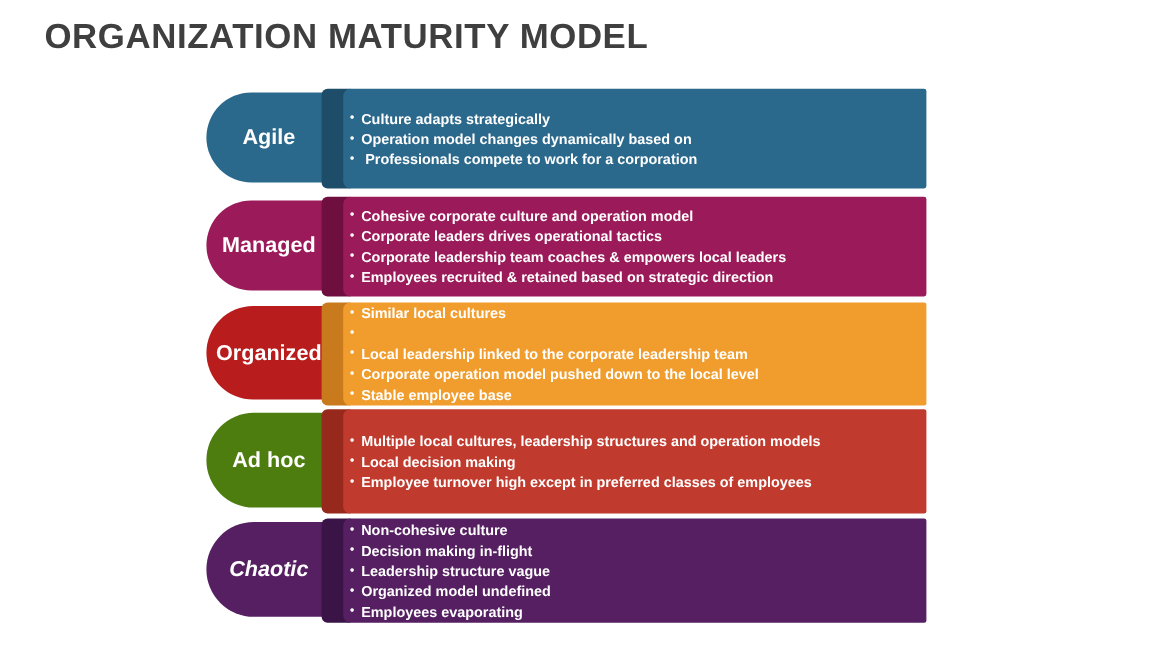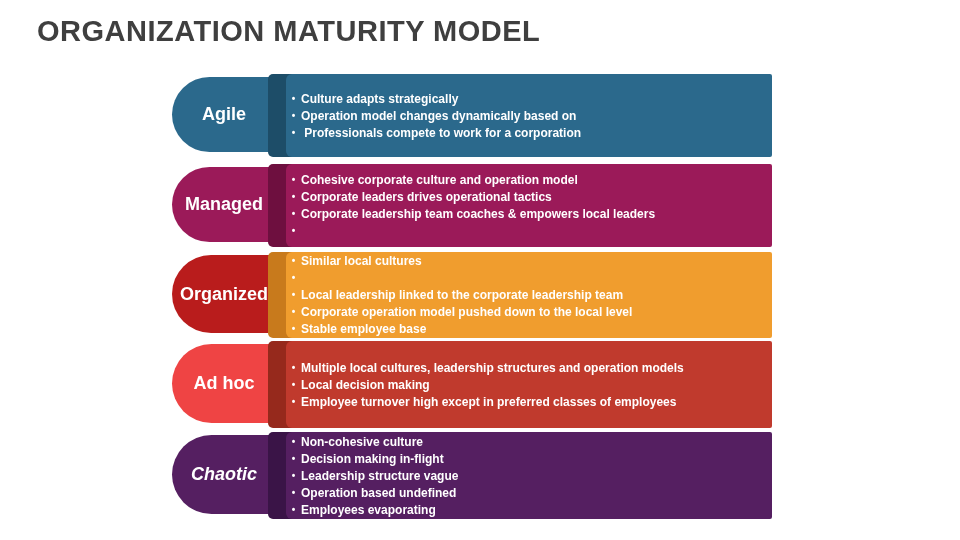--- a/index.html
+++ b/index.html
@@ -161,20 +161,21 @@
             <li>
               <span class="dot">•</span>
               <span class="btext">Corporate leaders drives operational tactics</span>
             </li>
             <li>
               <span class="dot">•</span>
               <span class="btext">Corporate leadership team coaches &amp; empowers local leaders</span>
             </li>
             <li>
               <span class="dot">•</span>
+              <span class="btext">Employees recruited &amp; retained based on strategic direction</span>
             </li>
           </ul>
     </div>
   </div>
       <div class="row" style="top: 252px; height: 86px;">
     <div class="pill" style="background: #b91c1c;">
       <span class="pill-label">Organized</span>
     </div>
     <div class="fold" style="background: rgb(200, 122, 28);"></div>
     <div class="bar" style="background: rgb(240, 157, 46);">
@@ -195,21 +196,21 @@
               <span class="btext">Corporate operation model pushed down to the local level</span>
             </li>
             <li>
               <span class="dot">•</span>
               <span class="btext">Stable employee base</span>
             </li>
           </ul>
     </div>
   </div>
       <div class="row" style="top: 341px; height: 87px;">
-    <div class="pill" style="background: #ef4444;">
+    <div class="pill" style="background: #4d7c0f;">
       <span class="pill-label">Ad hoc</span>
     </div>
     <div class="fold" style="background: rgb(150, 41, 28);"></div>
     <div class="bar" style="background: rgb(192, 58, 45);">
       <ul class="bullets" style="color: rgb(255, 255, 255);">
             <li>
               <span class="dot">•</span>
               <span class="btext">Multiple local cultures, leadership structures and operation models</span>
             </li>
             <li>
@@ -237,21 +238,21 @@
             <li>
               <span class="dot">•</span>
               <span class="btext">Decision making in-flight</span>
             </li>
             <li>
               <span class="dot">•</span>
               <span class="btext">Leadership structure vague</span>
             </li>
             <li>
               <span class="dot">•</span>
-              <span class="btext">Operation based undefined</span>
+              <span class="btext">Organized model undefined</span>
             </li>
             <li>
               <span class="dot">•</span>
               <span class="btext">Employees evaporating</span>
             </li>
           </ul>
     </div>
   </div>
     </div>
   <div class="arrow">

